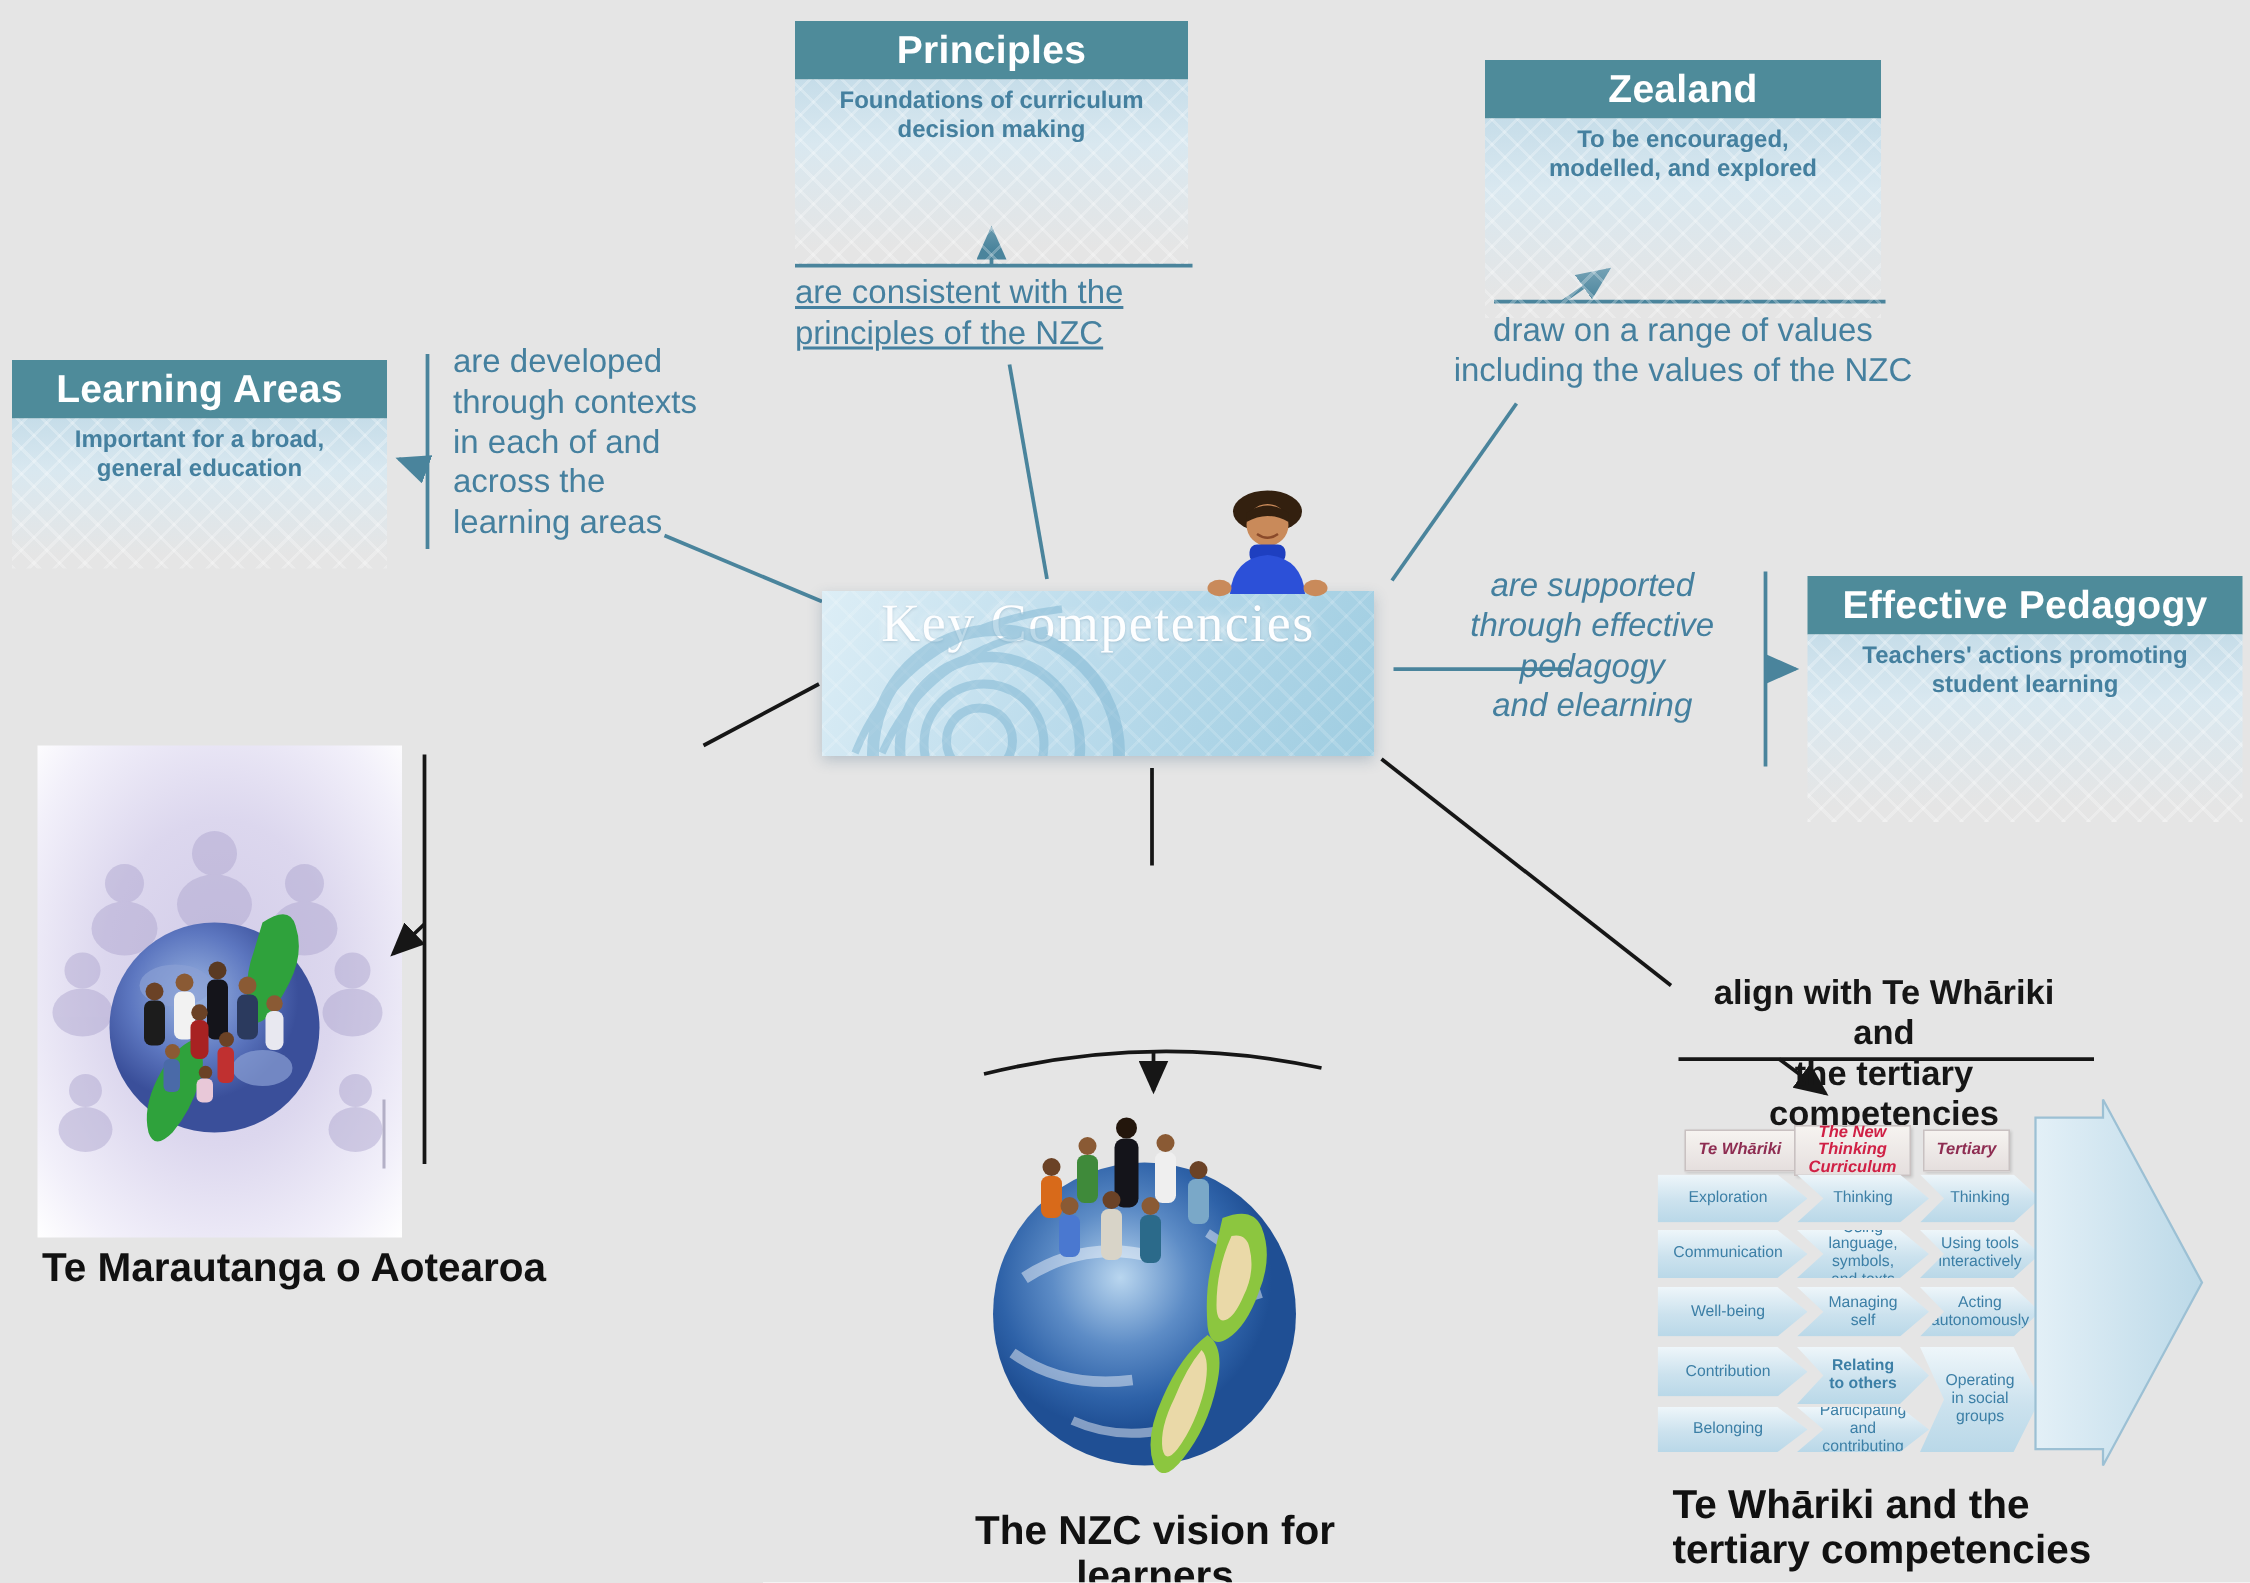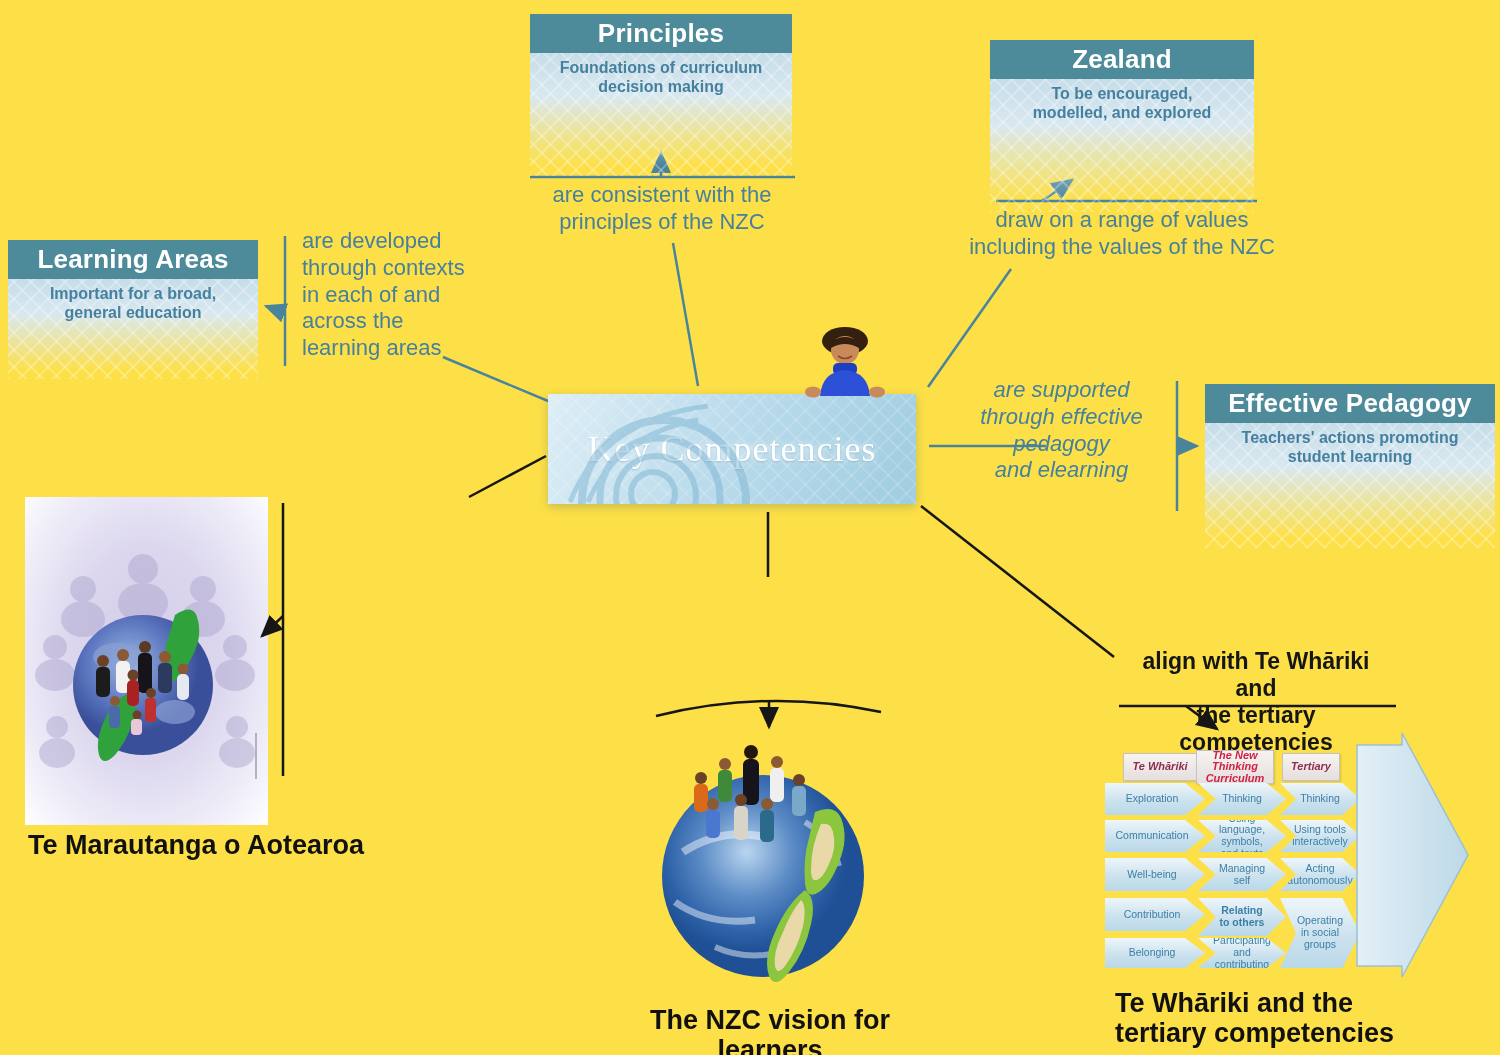--- a/index.html
+++ b/index.html
@@ -1,16 +1,16 @@
 <!DOCTYPE html>
 <html><head>
 <meta charset="utf-8">
 <style>
   html,body{margin:0;padding:0;background:#fff;}
-  #canvas{position:relative;width:1500px;height:1055px;background:#fde047;overflow:hidden;
+  #canvas{position:relative;width:1500px;height:1055px;background:#e5e5e5;overflow:hidden;
           font-family:"Liberation Sans",sans-serif;}
   
   .infobox{position:absolute;z-index:3;}
   .infobox .hdr{background:#4e8b9a;color:#fff;font-weight:bold;font-size:26px;
     text-align:center;padding:4px 2px;letter-spacing:.2px;}
   .infobox .bdy{position:relative;text-align:center;color:#45809f;font-size:16px;
     font-weight:600;line-height:1.2;padding-top:5px;white-space:pre-line;
     background:
       repeating-linear-gradient(45deg,rgba(255,255,255,.25) 0 2px,transparent 2px 12px),
       repeating-linear-gradient(-45deg,rgba(255,255,255,.25) 0 2px,transparent 2px 12px),
@@ -20,21 +20,21 @@
   .lbl-teal{color:#45809f;font-size:22px;font-weight:500;}
   .lbl-black{color:#161616;font-size:23px;font-weight:600;line-height:1.18;}
   .caption{position:absolute;z-index:3;color:#111;font-weight:bold;font-size:27px;
     line-height:1.12;white-space:pre-line;}
   
   #banner{position:absolute;left:548px;top:394px;width:368px;height:110px;z-index:4;
     background:
       repeating-linear-gradient(45deg,rgba(255,255,255,.14) 0 2px,transparent 2px 13px),
       repeating-linear-gradient(-45deg,rgba(255,255,255,.14) 0 2px,transparent 2px 13px),
       linear-gradient(115deg,#ddeef6 0%,#bcdcec 45%,#9fcde1 100%);
-    box-shadow:0 3px 9px rgba(40,80,110,.25);display:flex;align-items:center;justify-content:center;}
+    box-shadow:0 3px 9px rgba(40,80,110,.25);display:flex;justify-content:center;}
   #banner .title{font-family:"Liberation Serif",serif;font-size:36px;color:#fdfeff;
     letter-spacing:1px;text-shadow:0 0 7px rgba(255,255,255,.75),0 1px 2px rgba(70,120,150,.45);}
   #nautilus{position:absolute;left:0;top:0;}
   #child{position:absolute;left:800px;top:326px;width:90px;height:72px;z-index:5;}
   
   #whariki-diagram{position:absolute;left:1100px;top:728px;width:375px;height:256px;z-index:3;}
   .dg-hdr{position:absolute;background:linear-gradient(#f6f3f0,#e5dfde);border:1px solid #c9c1c1;
     box-shadow:1px 1px 2px rgba(0,0,0,.15);font-weight:bold;font-style:italic;font-size:11px;
     color:#8e2d52;display:flex;align-items:center;justify-content:center;text-align:center;line-height:1.05;}
   .dg-hdr.red{color:#d02045;}
@@ -92,21 +92,21 @@
       <line x1="1119" y1="706" x2="1396" y2="706"></line>
       <line x1="1186" y1="706" x2="1217" y2="729" marker-end="url(#ah-b)"></line>
     </g>
   </svg>
 
   <div class="infobox" style="left:530px;top:14px;width:262px;">
     <div class="hdr">Principles</div>
     <div class="bdy" style="height:118px;">Foundations of curriculum
 decision making</div>
   </div>
-  <div class="lbl lbl-teal" style="left:530px;top:182px;width:264px;text-align:center;">are consistent with the
+  <div class="lbl lbl-teal" style="left:530px;top:182px;width:264px;text-decoration:underline;">are consistent with the
 principles of the NZC</div>
 
   <div class="infobox" style="left:990px;top:40px;width:264px;">
     <div class="hdr">Zealand</div>
     <div class="bdy" style="height:128px;">To be encouraged,
 modelled, and explored</div>
   </div>
   <div class="lbl lbl-teal" style="left:960px;top:207px;width:324px;text-align:center;">draw on a range of values
 including the values of the NZC</div>
 

